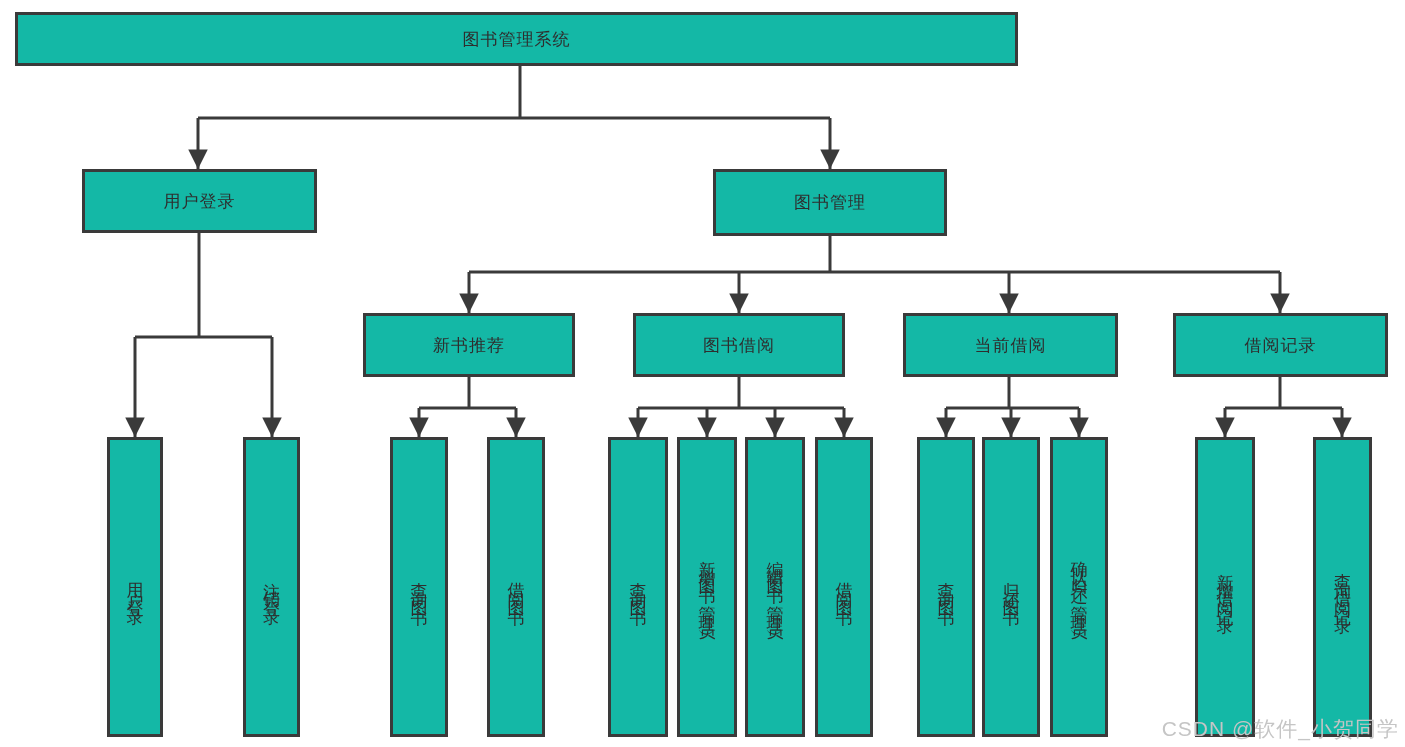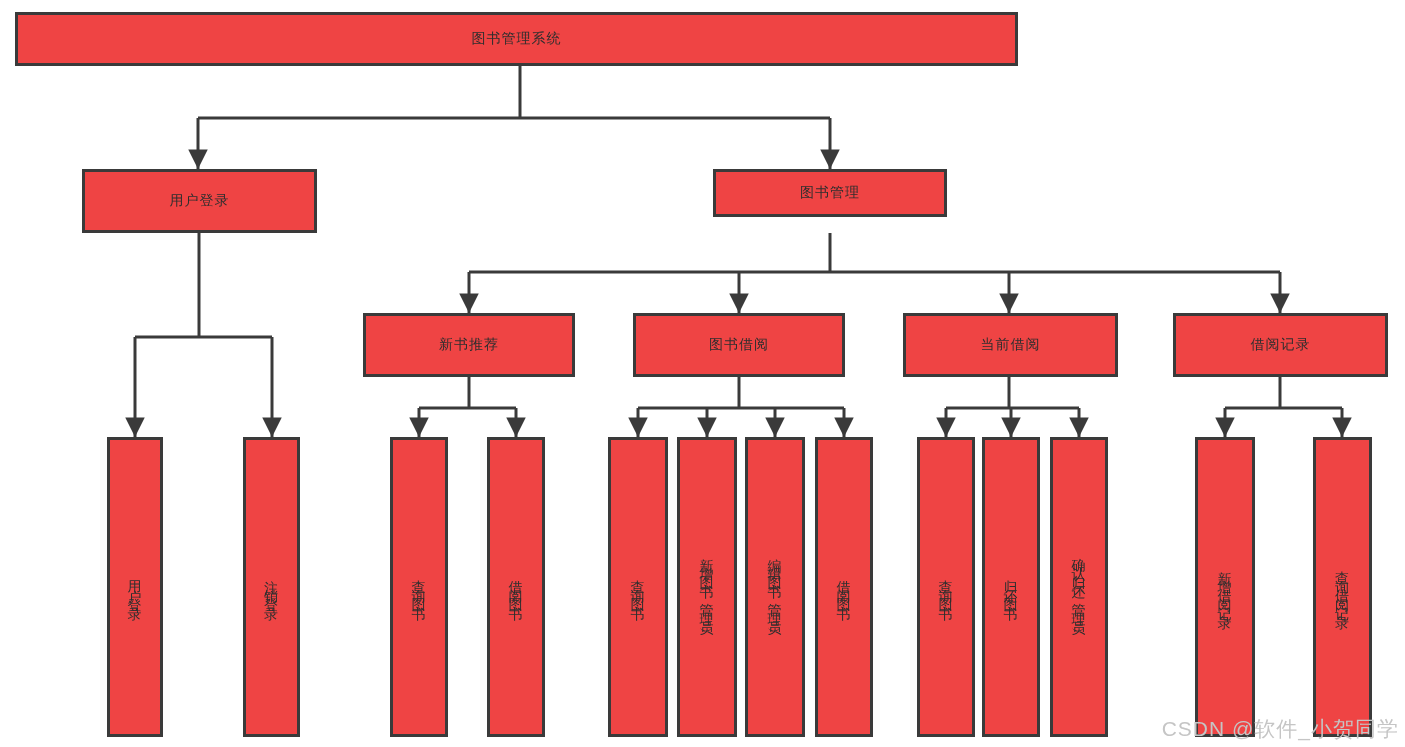--- a/index.html
+++ b/index.html
@@ -20,25 +20,25 @@
   }
   svg.wires{
     position:absolute;
     left:0;top:0;
     width:1405px;height:747px;
     pointer-events:none;
   }
   .node{
     position:absolute;
     border:3px solid var(--line);
-    background:#ef4444;
+    background:#14b8a6;
     display:flex;
     align-items:center;
     justify-content:center;
-    font-size:14px;
+    font-size:17px;
     color:var(--text);
     letter-spacing:1px;
   }
   .node.vert span{
     writing-mode:vertical-rl;
     text-orientation:mixed;
     letter-spacing:9px;
     line-height:1;
     white-space:nowrap;
   }
@@ -108,21 +108,21 @@
     </g>
   </svg>
 
   <div class="node" style="left:15px;top:12px;width:1003px;height:54px">
     <span>图书管理系统</span>
   </div>
 
   <div class="node" style="left:82px;top:169px;width:235px;height:64px">
     <span>用户登录</span>
   </div>
-  <div class="node" style="left:713px;top:169px;width:234px;height:48px">
+  <div class="node" style="left:713px;top:169px;width:234px;height:67px">
     <span>图书管理</span>
   </div>
 
   <div class="node" style="left:633px;top:313px;width:212px;height:64px">
     <span>图书借阅</span>
   </div>
   <div class="node" style="left:363px;top:313px;width:212px;height:64px">
     <span>新书推荐</span>
   </div>
   <div class="node" style="left:1173px;top:313px;width:215px;height:64px">

